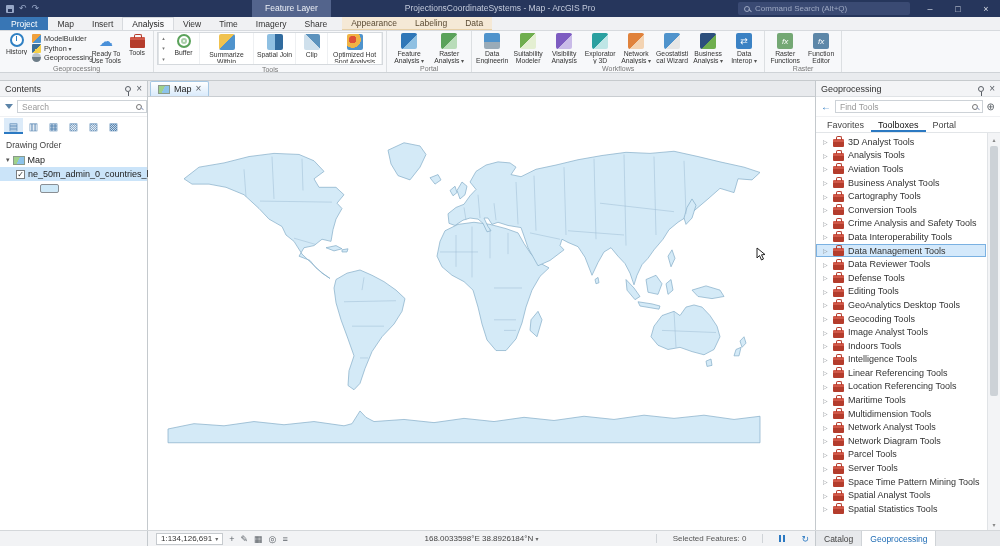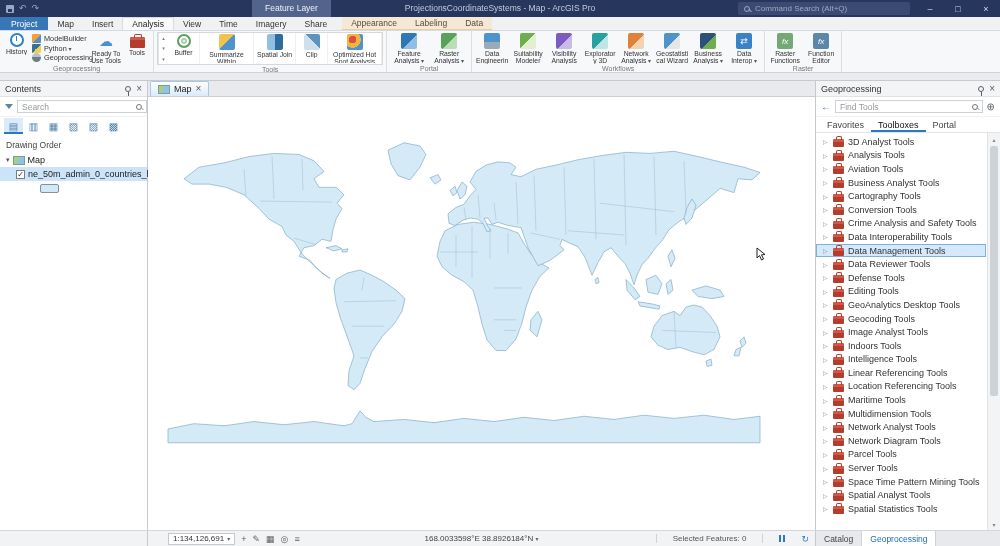--- a/index.html
+++ b/index.html
@@ -130,21 +130,21 @@
   .exp{color:#8b9095;font-size:6px;width:6px;flex:none}
   .gp-scroll{position:absolute;right:0;top:0;bottom:0;width:13px;background:#f3f4f6;border-left:1px solid #e0e3e6}
   .scr-arrow{position:absolute;left:0;right:0;height:12px;display:flex;align-items:center;justify-content:center;font-size:6px;color:#888}
   .scr-up{top:0}.scr-down{bottom:0}
   .thumb{position:absolute;left:2px;right:2px;top:13px;height:250px;background:#cdd2d7;border-radius:2px}
 
   
   .bottombar{height:16px;display:flex;flex:none;background:#f2f3f5;border-top:1px solid #d4d7da;font-size:8px;color:#555}
   .bb-left{width:148px;border-right:1px solid #c4c9cd;flex:none}
   .bb-map{flex:1;display:flex;align-items:center;position:relative;min-width:0}
-  .scalebox{display:flex;align-items:center;gap:3px;background:#fff;border:1px solid #c6cace;height:12px;padding:0 4px;margin-left:20px;color:#333;white-space:nowrap}
+  .scalebox{display:flex;align-items:center;gap:3px;background:#fff;border:1px solid #c6cace;height:12px;padding:0 4px;margin-left:8px;color:#333;white-space:nowrap}
   .tinycaret{font-size:6px;color:#666}
   .statico{font-size:9px;color:#5c6268;margin-left:6px}
   .coords{position:absolute;left:0;right:0;text-align:center;color:#444;pointer-events:none}
   .bb-map-right{margin-left:auto;display:flex;align-items:center;gap:16px;padding-right:6px}
   .vsep{width:1px;height:9px;background:#cfd3d7}
   .pausebars{display:flex;gap:2px}
   .pausebars i{width:2px;height:7px;background:#2b79c2;display:block}
   .refresh{color:#2b79c2;font-size:9px}
   .bb-right{width:185px;display:flex;align-items:stretch;background:#e7e9ec;border-left:1px solid #c4c9cd;flex:none}
   .ptab{padding:0 8px;display:flex;align-items:center;color:#444;border-right:1px solid #cfd3d7;font-size:8.5px}

